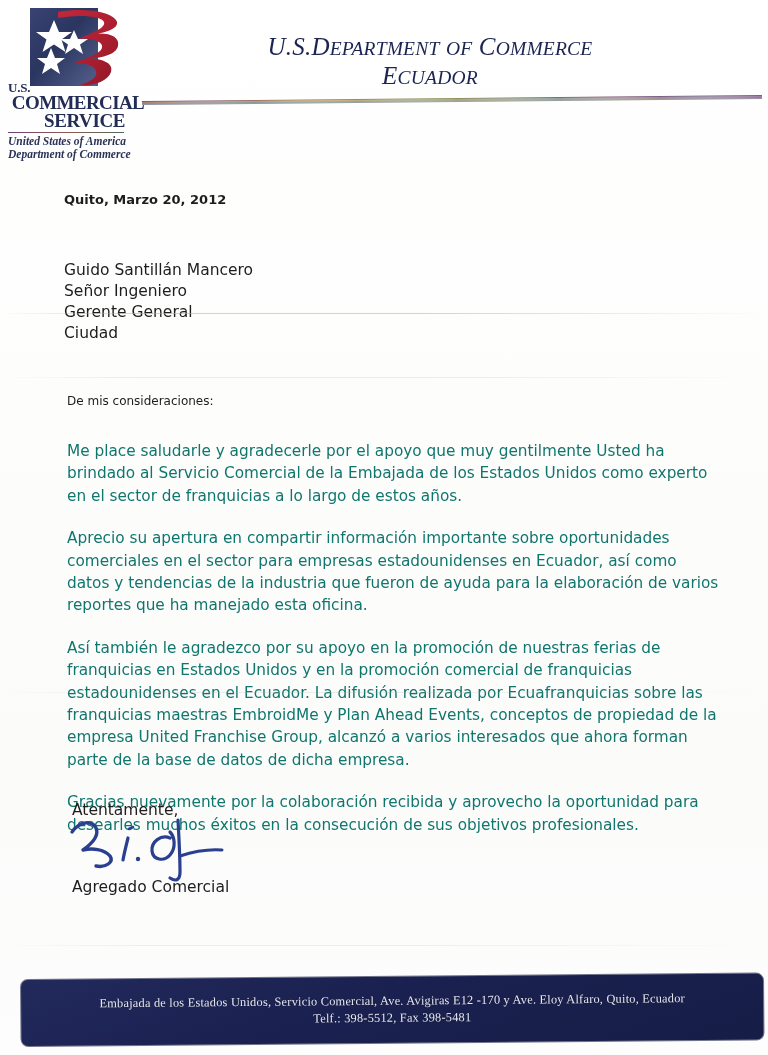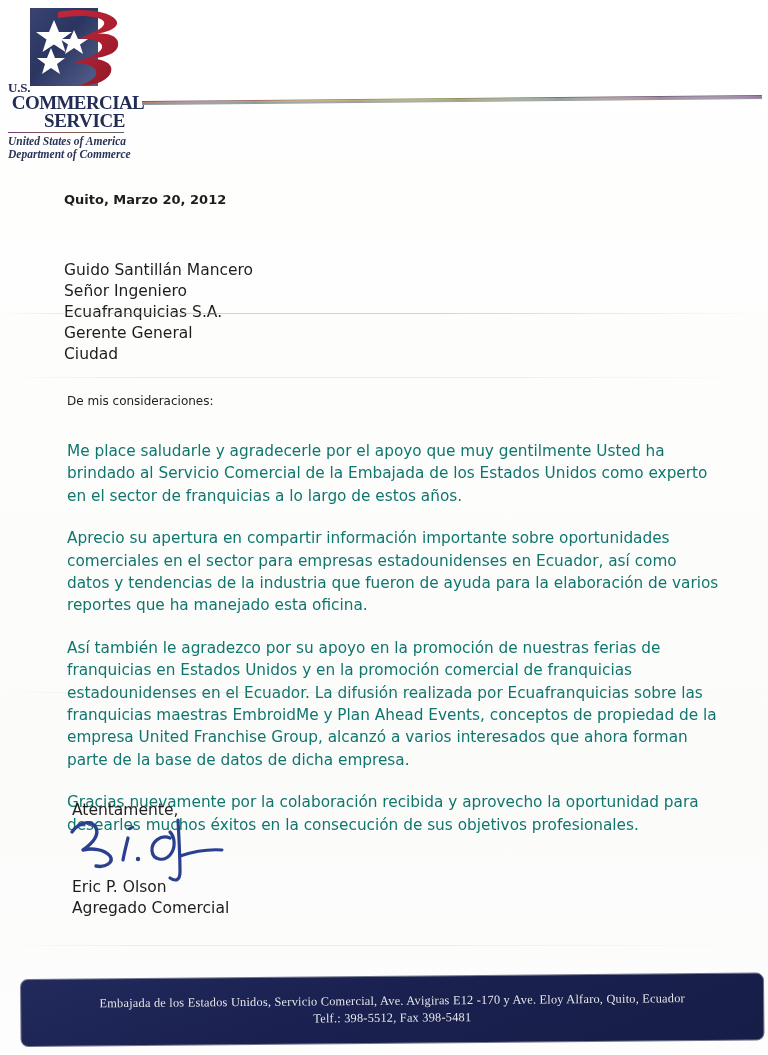--- a/index.html
+++ b/index.html
@@ -269,37 +269,40 @@
       <div class="logo-text">
         <div class="lt-us">U.S.</div>
         <div class="lt-commercial">COMMERCIAL</div>
         <div class="lt-service">SERVICE</div>
         <div class="lt-rule"></div>
         <div class="lt-sub">United States of America</div>
         <div class="lt-sub">Department of Commerce</div>
       </div>
     </div>
 
+    <div class="dept-title">
+      <div class="dept-line1"><span>U.S.</span><span>D</span><span class="sc">EPARTMENT</span> <span class="sc">OF</span> <span>C</span><span class="sc">OMMERCE</span></div>
+      <div class="dept-line2"><span>E</span><span class="sc">CUADOR</span></div>
+    </div>
 
     <div class="rainbow-rule">
       <i class="rr1"></i>
       <i class="rr2"></i>
       <i class="rr3"></i>
       <i class="rr4"></i>
     </div>
   </div>
 
   <div class="doc-body">
 
     <div class="date-line">Quito, Marzo 20, 2012</div>
 
     <div class="addr-block">
       <div>Guido Santillán Mancero</div>
       <div>Señor Ingeniero</div>
-      <div>Ecuafranquicias S.A.</div>
       <div>Gerente General</div>
       <div>Ciudad</div>
     </div>
 
     <div class="salutation">De mis consideraciones:</div>
 
     <div class="paras">
       <p class="para">Me place saludarle y agradecerle por el apoyo que muy gentilmente Usted ha brindado al Servicio Comercial de la Embajada de los Estados Unidos como experto en el sector de franquicias a lo largo de estos años.</p>
       <p class="para">Aprecio su apertura en compartir información importante sobre oportunidades comerciales en el sector para empresas estadounidenses en Ecuador, así como datos y tendencias de la industria que fueron de ayuda para la elaboración de varios reportes que ha manejado esta oficina.</p>
       <p class="para">Así también le agradezco por su apoyo en la promoción de nuestras ferias de franquicias en Estados Unidos y en la promoción comercial de franquicias estadounidenses en el Ecuador. La difusión realizada por Ecuafranquicias sobre las franquicias maestras EmbroidMe y Plan Ahead Events, conceptos de propiedad de la empresa United Franchise Group, alcanzó a varios interesados que ahora forman parte de la base de datos de dicha empresa.</p>
@@ -314,21 +317,20 @@
         <path d="M62 26 C60 34, 58 42, 57 48" stroke-width="3.2"></path>
         <path d="M63 17 L67 15" stroke-width="2.6"></path>
         <circle cx="72" cy="47" r="2.2" fill="#2a3f8f" stroke="none"></circle>
         <path d="M104 26 C95 22, 85 30, 86 39 C87 48, 98 50, 104 43 C110 36, 109 25, 104 20" stroke-width="3.2"></path>
         <path d="M112 8 C113 26, 114 46, 114 60 C114 68, 110 70, 104 66" stroke-width="3.2"></path>
         <path d="M114 44 C126 40, 142 37, 156 38" stroke-width="3.0"></path>
       </g>
     </svg>
 
     <div class="signer">
-      <div>Eric P. Olson</div>
       <div>Agregado Comercial</div>
     </div>
   </div>
 
   <div class="scan-crease" style="top:313px;"></div>
   <div class="scan-crease" style="top:377px; opacity:.45;"></div>
   <div class="scan-crease" style="top:692px; opacity:.4;"></div>
   <div class="scan-crease" style="top:945px; opacity:.35;"></div>
 
   <div class="footer-bar">

